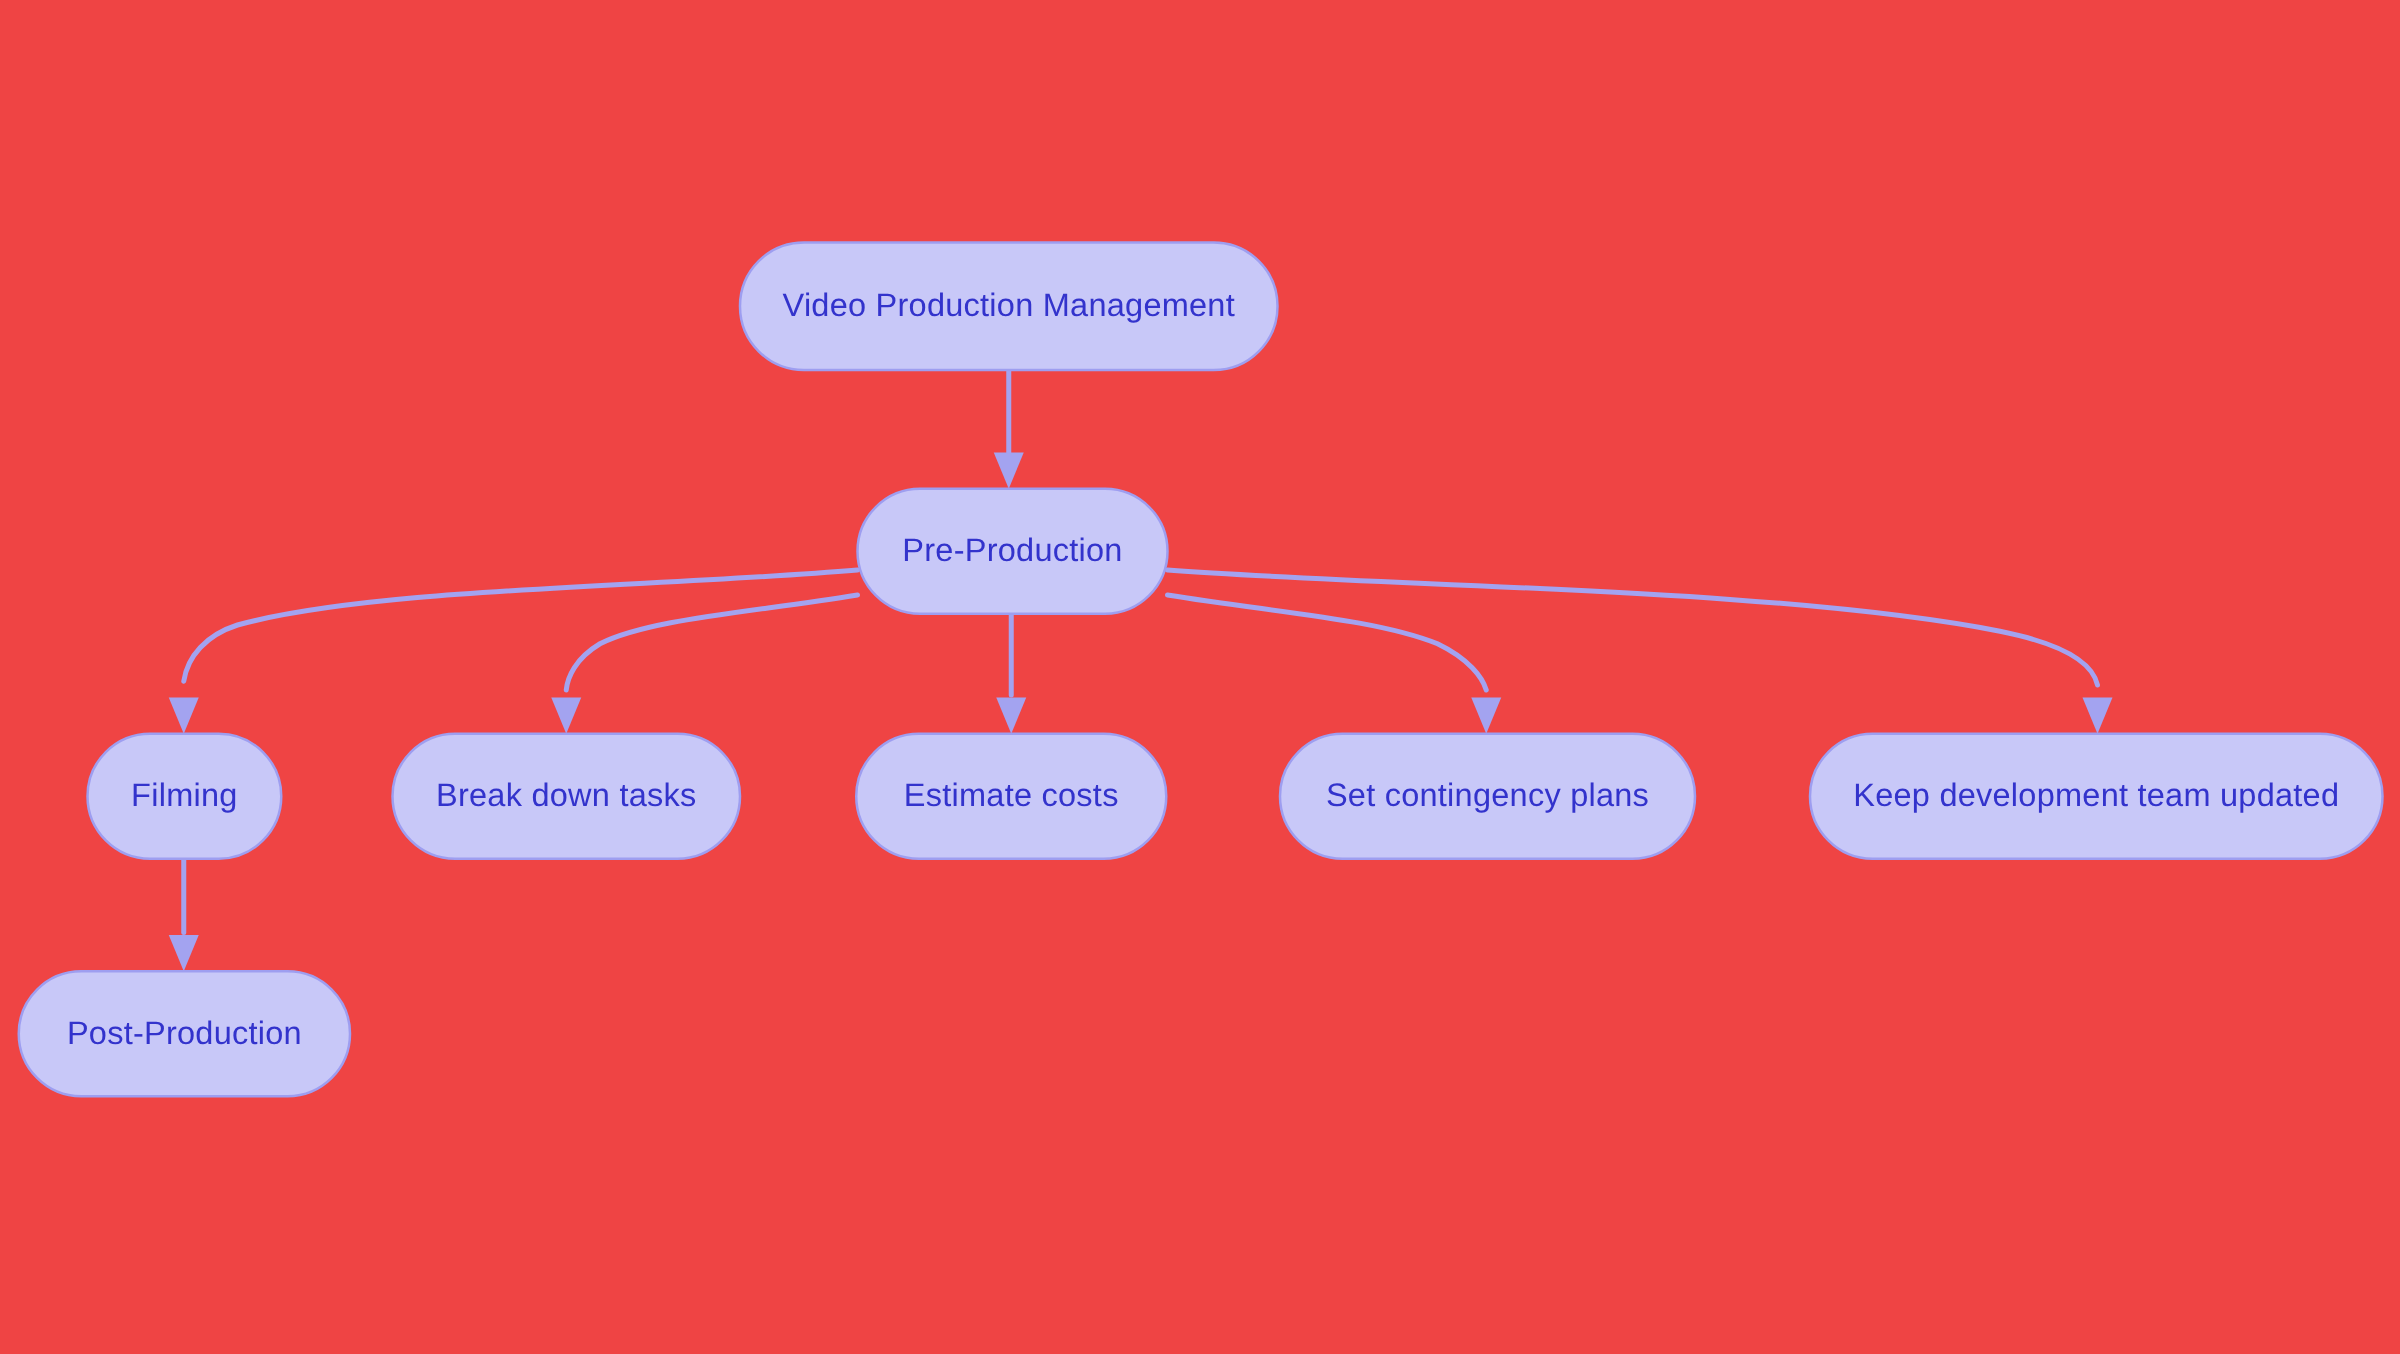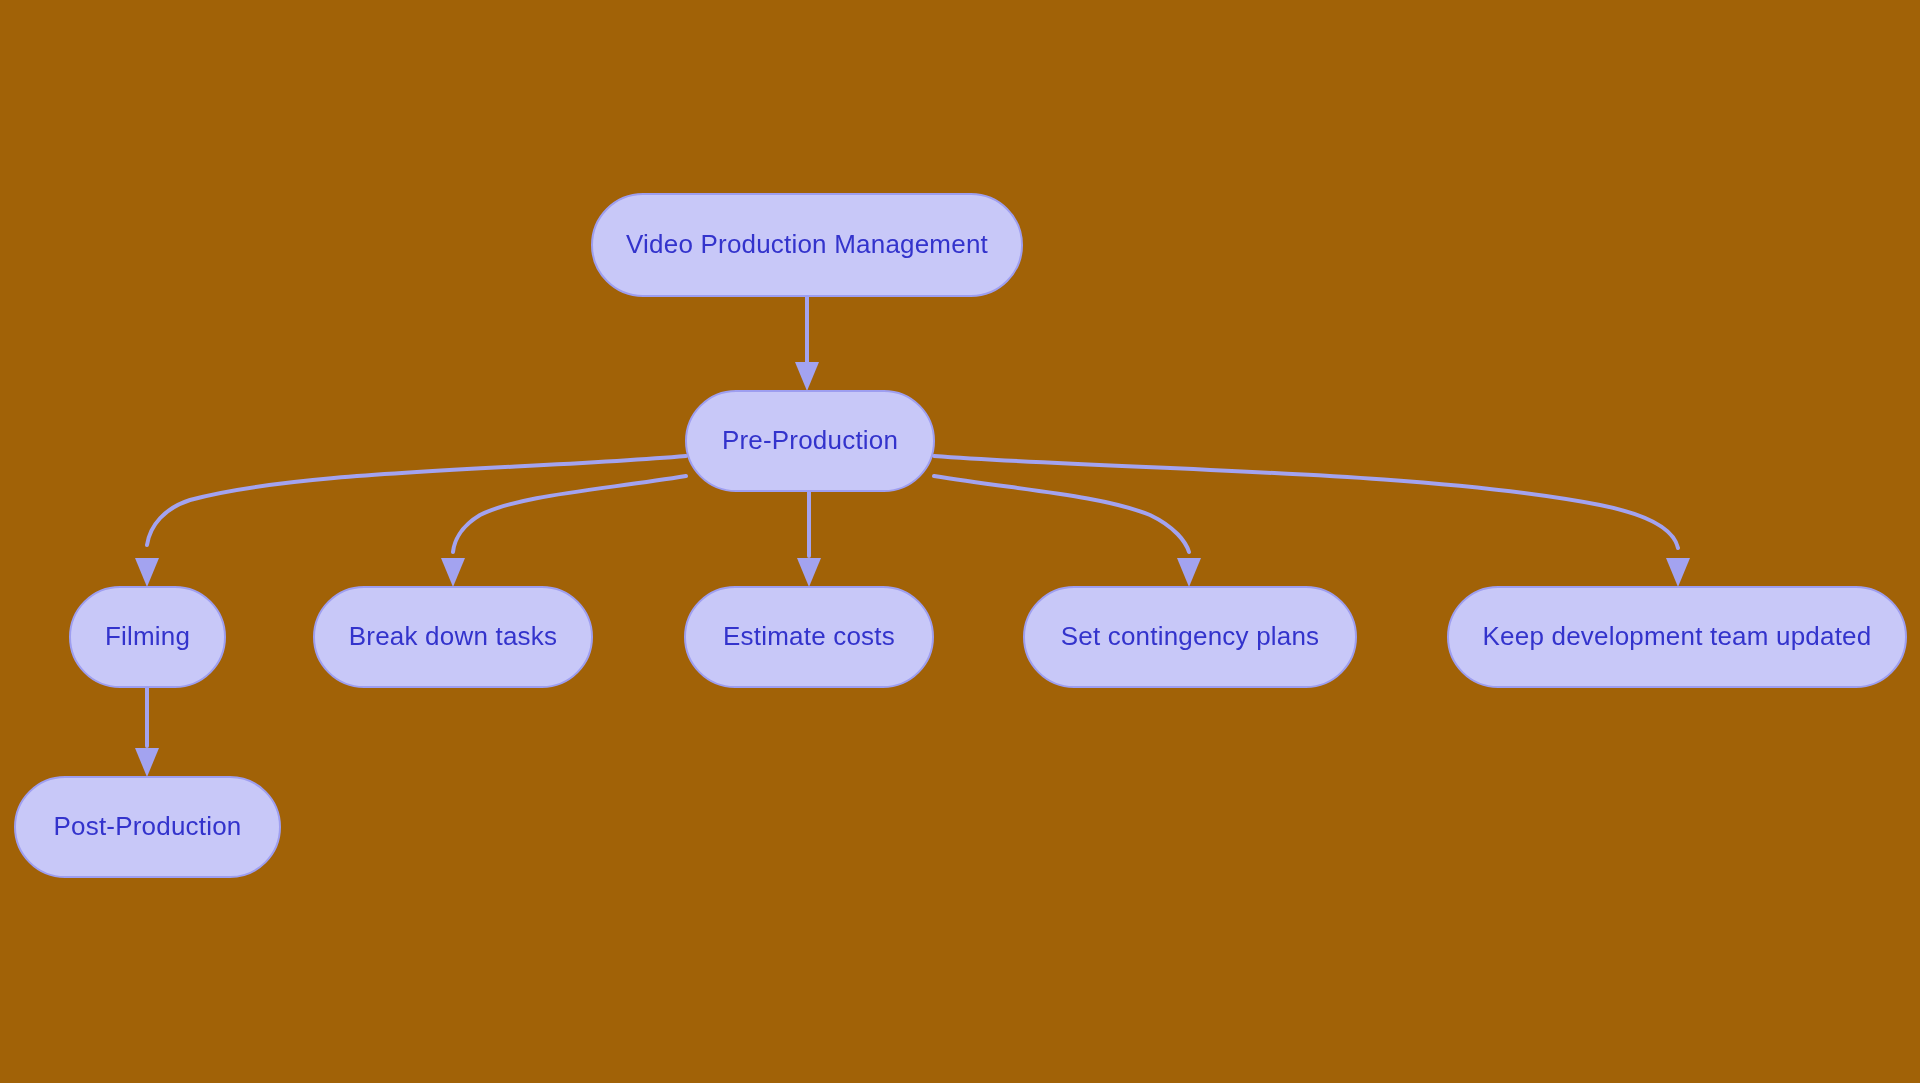--- a/index.html
+++ b/index.html
@@ -10,21 +10,21 @@
   body {
     width: 1920px;
     height: 1083px;
     overflow: hidden;
     font-family: "Liberation Sans", sans-serif;
   }
   #flowchart-canvas {
     position: relative;
     width: 1920px;
     height: 1083px;
-    background: #a16207;
+    background: #ef4444;
   }
   svg#diagram-svg {
     display: block;
     width: 1920px;
     height: 1083px;
   }
   .node-shape {
     fill: #c8c8f8;
     stroke: #9e9ef0;
     stroke-width: 2;

